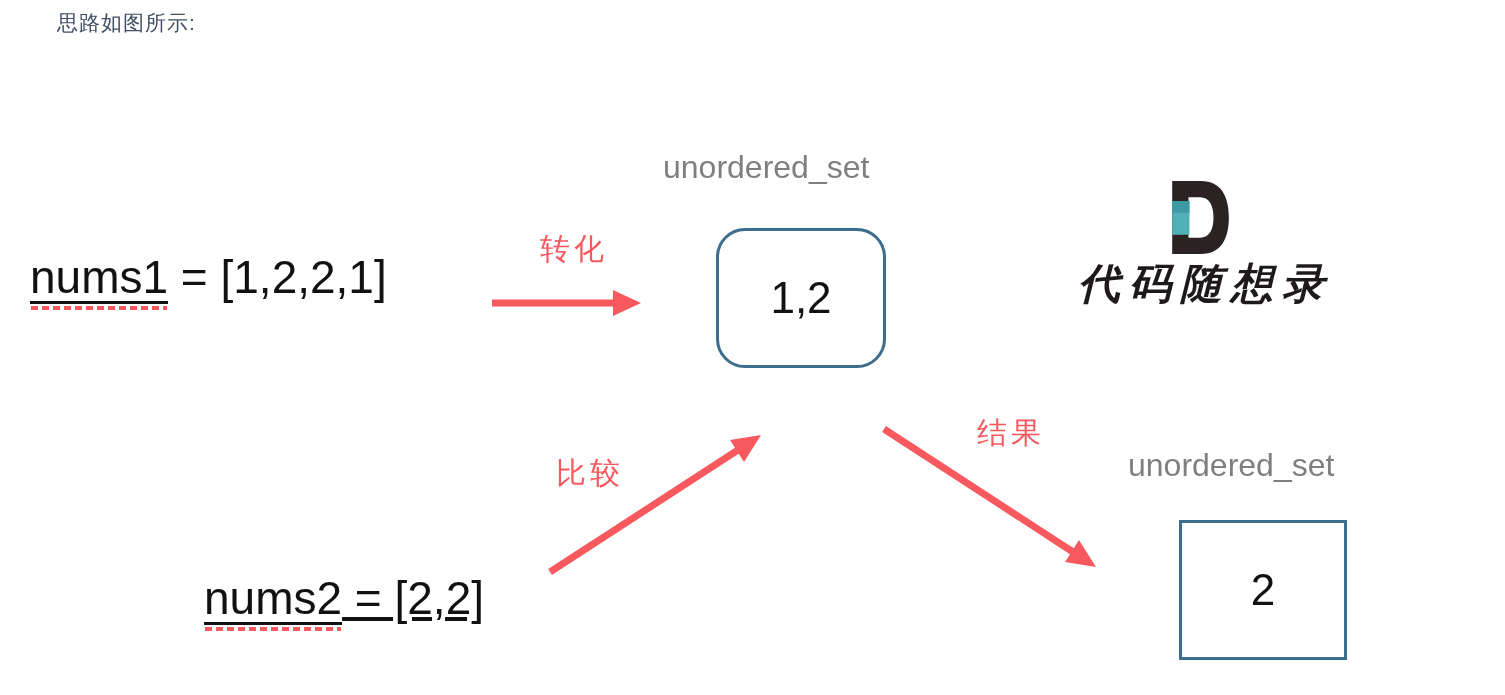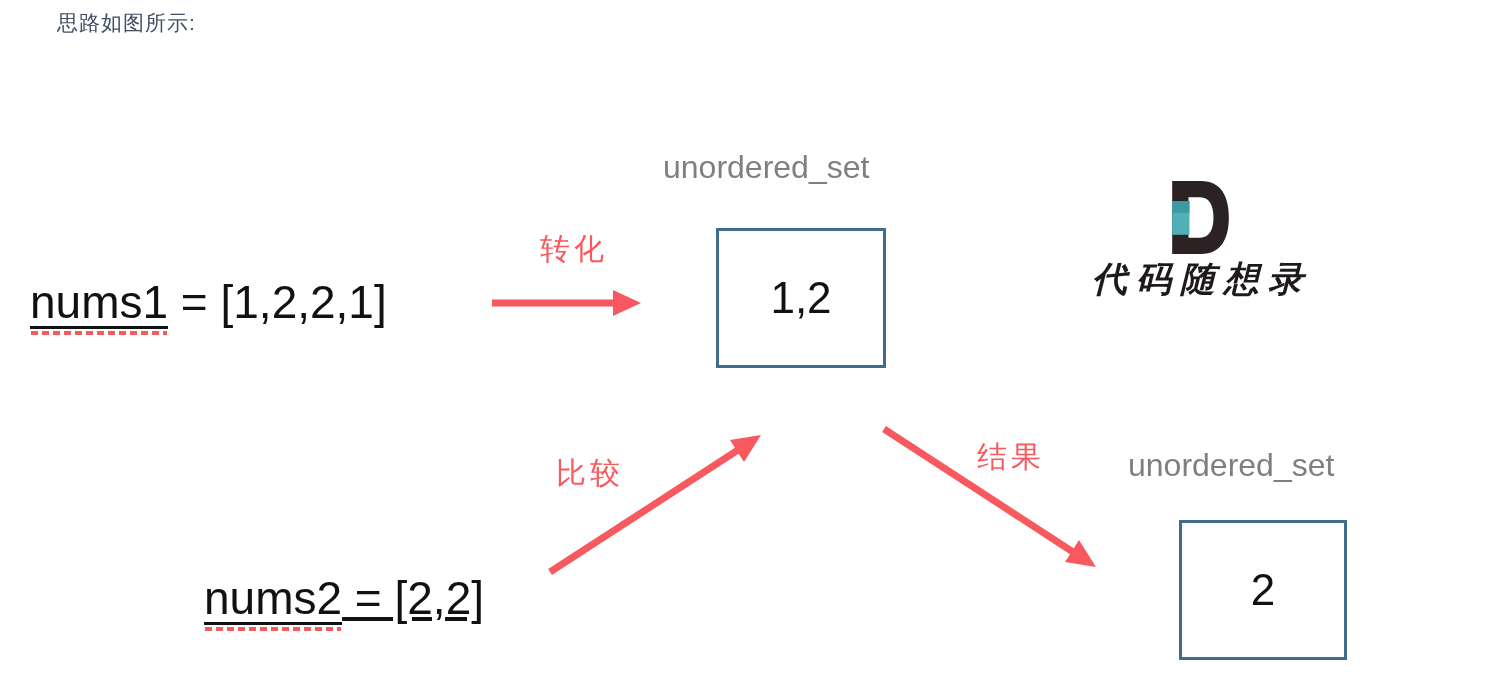--- a/index.html
+++ b/index.html
@@ -10,56 +10,56 @@
     font-family:"Liberation Sans", sans-serif;
   }
   .page-title {
     position:absolute; left:15px; top:9px;
     font-size:21px; color:#3f4e63; letter-spacing:1px;margin-left:42px;
   }
   .eq {
     position:absolute; font-size:46px; color:#111;
     white-space:nowrap; line-height:1.05;
   }
-  .eq1 { left:30px; top:278px; }
+  .eq1 { left:30px; top:253px; }
   .eq2 { left:204px; top:574px;text-decoration:underline; }
   .var {
     display:inline-block; position:relative;
     border-bottom:3px solid #111; line-height:1.0; padding-bottom:1px;
   }
   .var::after {
     content:""; position:absolute; left:1px; right:1px; bottom:-9px; height:4px;
     background:repeating-linear-gradient(90deg, #f7595f 0 7px, transparent 7px 11px);
   }
   .red-label {
     position:absolute; color:#f7595f; font-size:30px;
     letter-spacing:4px; white-space:nowrap;
   }
   .lbl-transform { left:540px; top:229px; }
   .lbl-compare  { left:556px; top:453px;text-align:right; }
-  .lbl-result   { left:977px; top:437px;text-align:right; }
+  .lbl-result   { left:977px; top:413px;text-align:right; }
   .set-label {
     position:absolute; color:#7f7f7f; font-size:32px;
     white-space:nowrap;
   }
   .set-label-1 { left:663px; top:149px; width:276px; }
   .set-label-2 { left:1128px; top:447px; width:270px; }
   .set-box {
     position:absolute; border:3px solid #3e6d8e; background:#fff;
     display:flex; align-items:center; justify-content:center;
     font-size:44px; color:#111;
   }
-  .set-box-1 { left:716px; top:228px; width:170px; height:140px; }
+  .set-box-1 { left:716px; top:228px; width:170px; height:140px;border-radius:29px; }
   .set-box-2 { left:1179px; top:520px; width:168px; height:140px; }
   .arrows { position:absolute; left:0; top:0; width:1505px; height:695px; pointer-events:none; }
   .logo-d { position:absolute; left:1172px; top:181px; }
   .logo-text {
     position:absolute; left:1078px; top:256px; width:248px;
     text-align:center; font-family:"DejaVu Serif", serif;
-    font-style:italic; font-weight:bold; font-size:35px;
+    font-style:italic; font-weight:bold; font-size:42px;
     letter-spacing:9px; color:#1e1a1b; white-space:nowrap;
   }
 </style>
 </head>
 <body>
 
 <div class="canvas">
 
   <div class="page-title">思路如图所示:</div>
 

